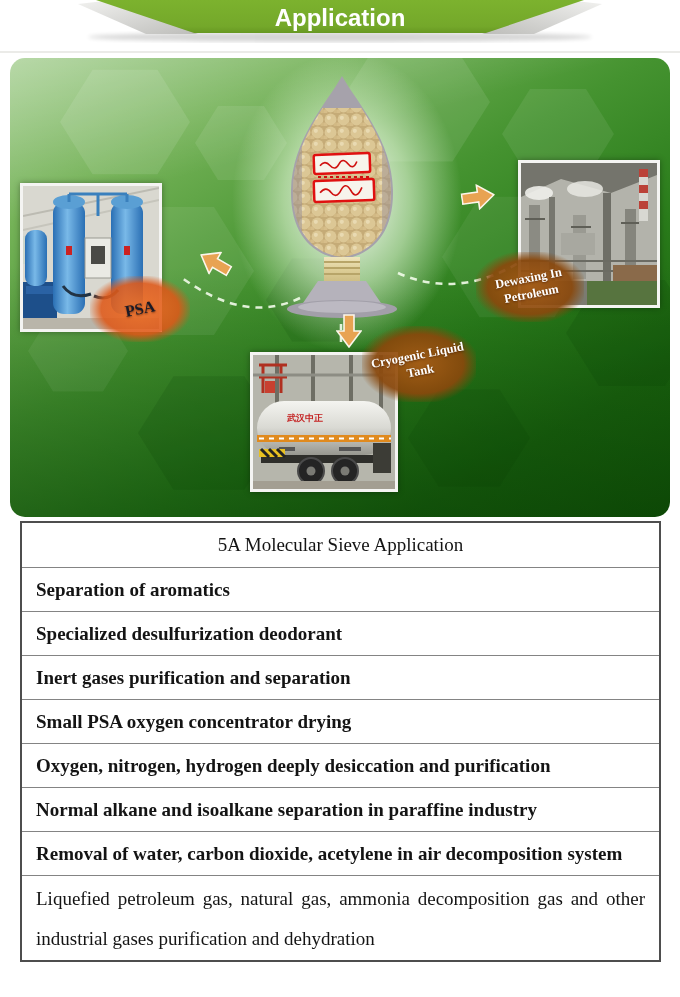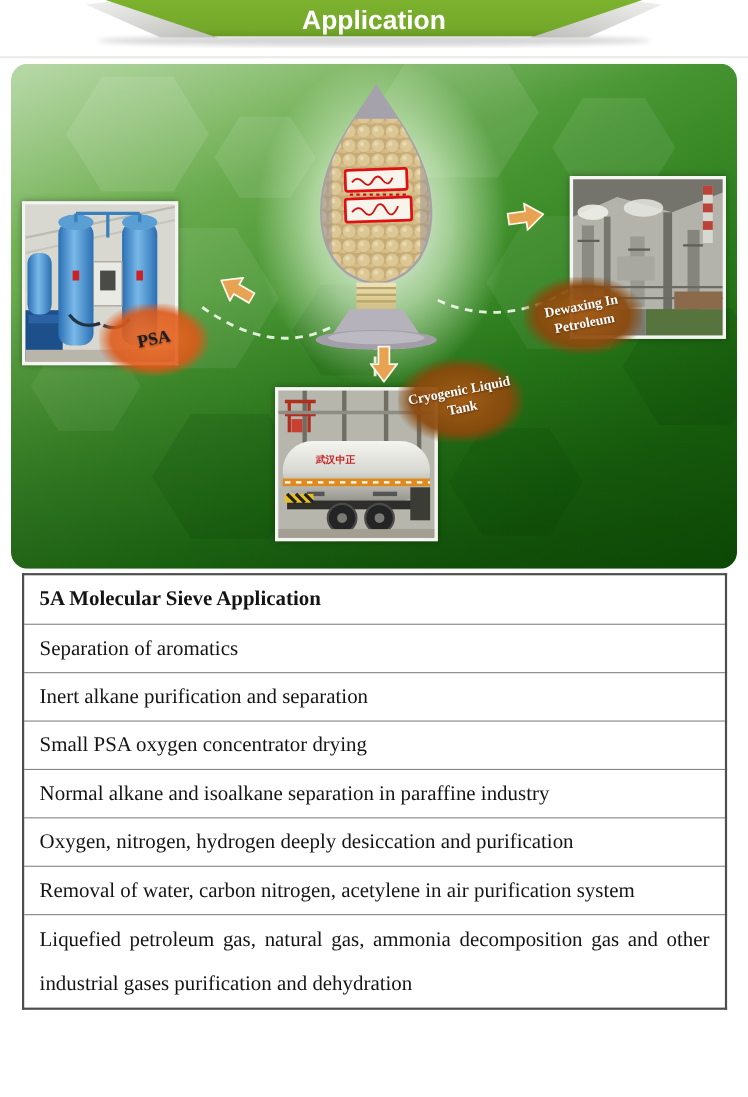--- a/index.html
+++ b/index.html
@@ -34,22 +34,22 @@
   .psa-bubble-text{font-size:16px;color:#1b1b28;text-shadow:none;transform:rotate(-4deg);}
   .dashes{position:absolute;left:0;top:0;width:660px;height:459px;pointer-events:none;}
   .arrow{position:absolute;width:34px;height:26px;}
   
   .app-table{
     position:absolute;left:20px;top:521px;width:641px;border-collapse:collapse;
     font-family:"Liberation Serif",serif;font-size:19px;color:#141414;
     border:2px solid #4e4e4e;
   }
   .app-table td{border:1px solid #848484;padding:0 14px;vertical-align:middle;}
-  .app-table .hdr td{font-weight:bold;height:44px;}
-  .app-table .r td{height:43px;}
+  .app-table .hdr td{font-weight:normal;height:44px;text-align:center;}
+  .app-table .r td{height:43px;font-weight:bold;}
   .app-table .r2 td{height:82px;text-align:justify;line-height:40px;padding-top:2px;}
 </style>
 </head>
 <body>
 
 <div class="banner">
   <svg width="680" height="44" viewBox="0 0 680 44">
     <defs>
       <linearGradient id="grayL" x1="0" y1="0" x2="1" y2="1">
         <stop offset="0" stop-color="#f2f2f0"></stop>
@@ -253,31 +253,34 @@
 
 <table class="app-table">
   <tbody>
     <tr class="hdr">
       <td>5A Molecular Sieve Application</td>
     </tr>
     <tr class="r">
         <td>Separation of aromatics</td>
       </tr>
     <tr class="r">
-        <td>Inert alkane purification and separation</td>
+        <td>Specialized desulfurization deodorant</td>
+      </tr>
+    <tr class="r">
+        <td>Inert gases purification and separation</td>
       </tr>
     <tr class="r">
         <td>Small PSA oxygen concentrator drying</td>
       </tr>
     <tr class="r">
+        <td>Oxygen, nitrogen, hydrogen deeply desiccation and purification</td>
+      </tr>
+    <tr class="r">
         <td>Normal alkane and isoalkane separation in paraffine industry</td>
       </tr>
     <tr class="r">
-        <td>Oxygen, nitrogen, hydrogen deeply desiccation and purification</td>
-      </tr>
-    <tr class="r">
-        <td>Removal of water, carbon nitrogen, acetylene in air purification system</td>
+        <td>Removal of water, carbon dioxide, acetylene in air decomposition system</td>
       </tr>
     <tr class="r2">
         <td>Liquefied petroleum gas, natural gas, ammonia decomposition gas and other industrial gases purification and dehydration</td>
       </tr>
   </tbody>
 </table>
 
 </body></html>

